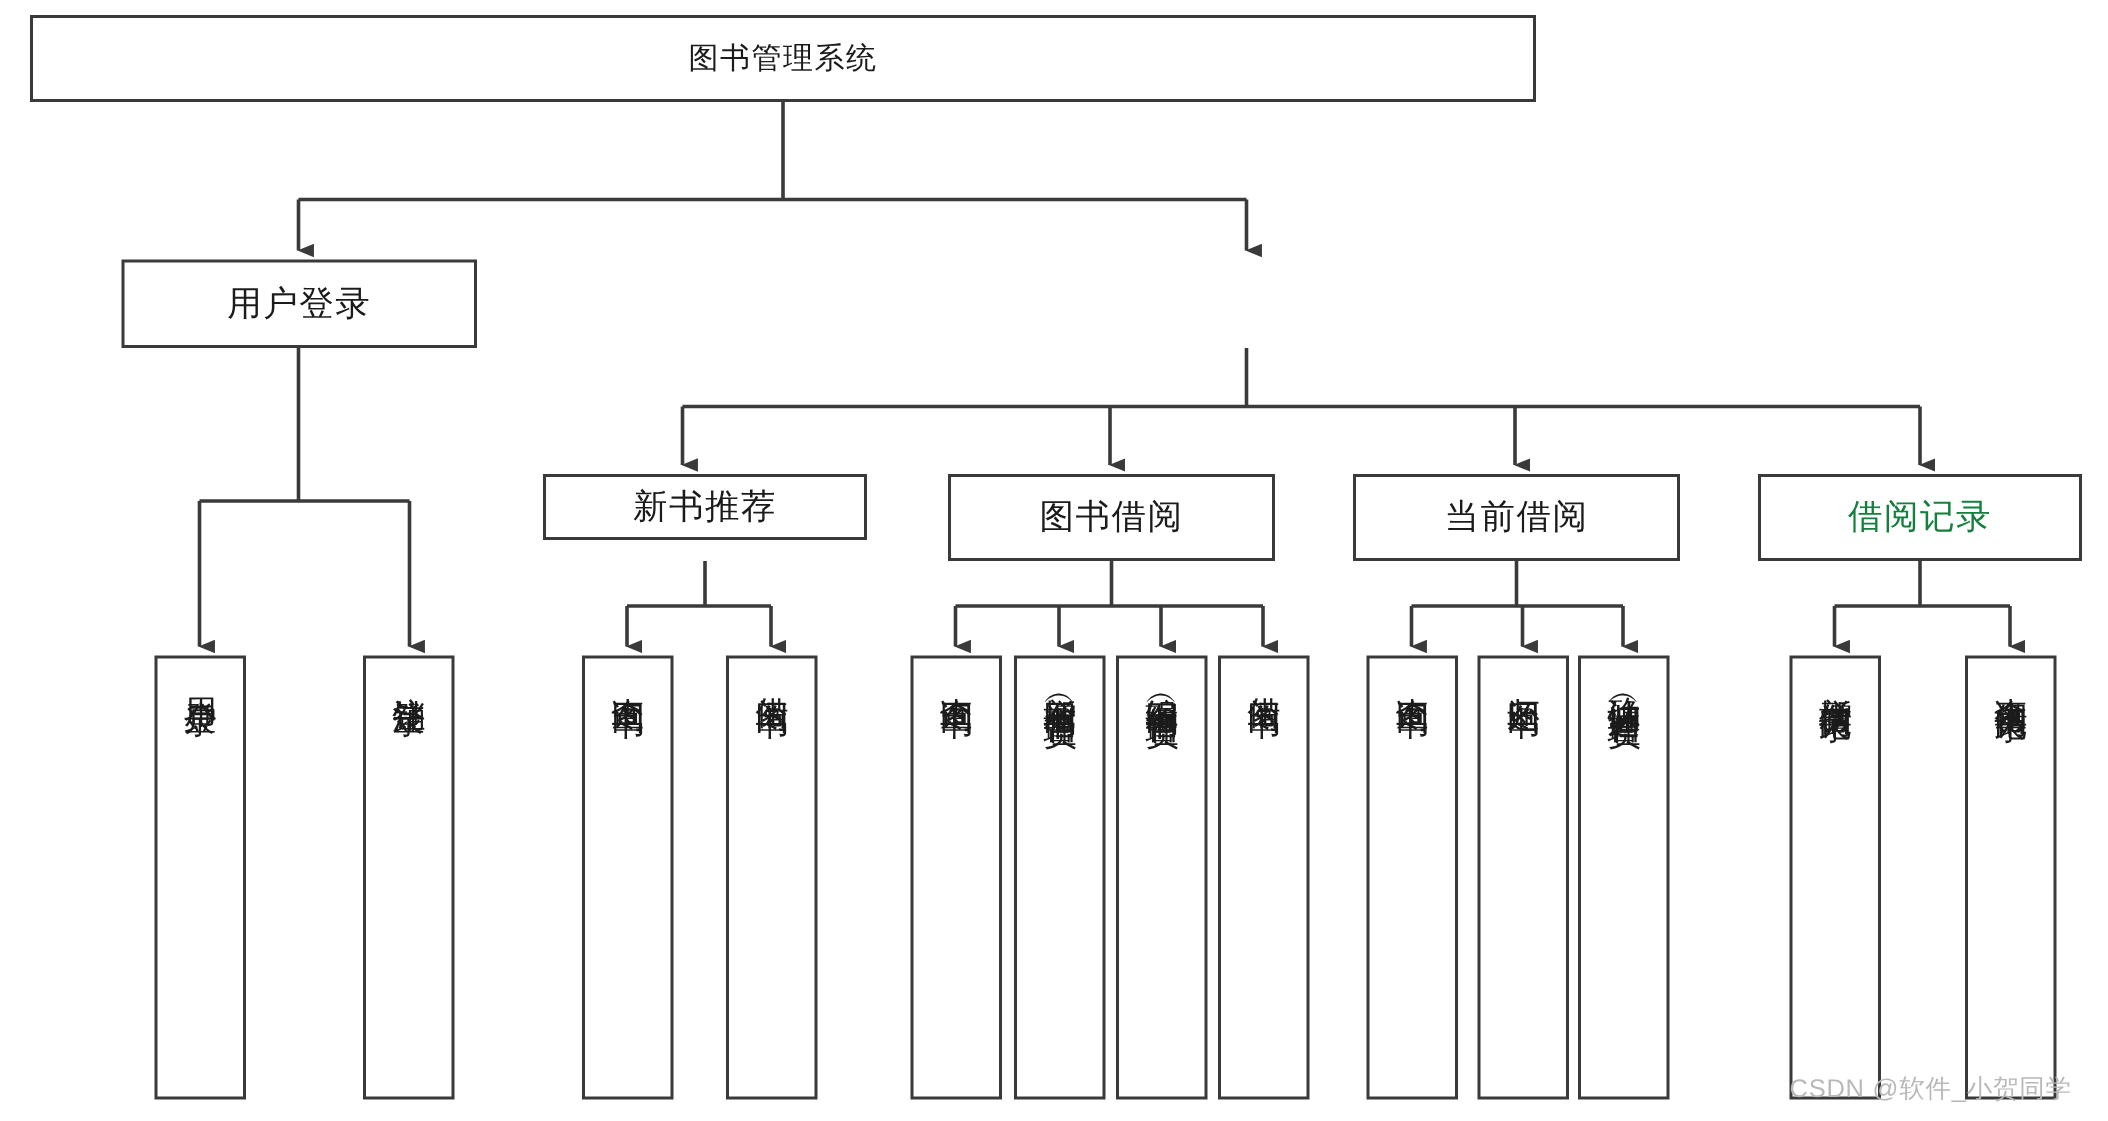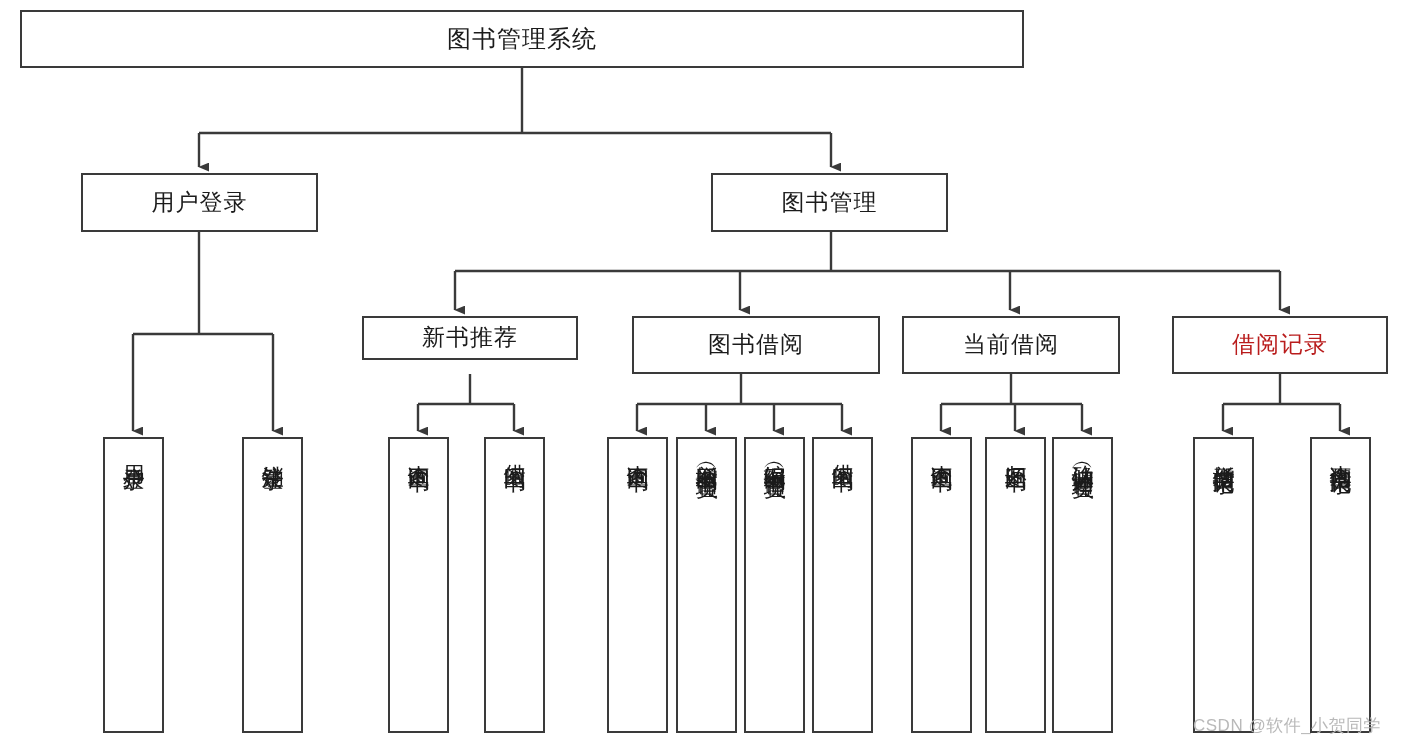--- a/index.html
+++ b/index.html
@@ -36,21 +36,21 @@
     display:block;
     text-align:center;
     line-height:1.12;
     white-space:pre;
   }
   
   .node.horiz .node-label{
     font-size:23px;
     letter-spacing:1px;
   }
-  #node-root .node-label{font-size:24px;}
+  #node-root .node-label{font-size:20px;}
   
   .node.vert{
     align-items:flex-start;
     justify-content:center;
     padding-top:8px;
   }
   .node.vert .node-label{
     writing-mode:vertical-rl;
     text-orientation:upright;
     font-size:22px;
@@ -123,34 +123,31 @@
     </g>
   </svg>
 
   <div class="node horiz" id="node-root" style="left: 20px; top: 10px; width: 1004px; height: 58px; border-color: rgb(58, 58, 58); background: rgb(255, 255, 255); color: rgb(27, 27, 27);">
     <span class="node-label">图书管理系统</span>
   </div>
 
   <div class="node horiz" style="left: 81px; top: 173px; width: 237px; height: 59px; border-color: rgb(58, 58, 58); background: rgb(255, 255, 255); color: rgb(27, 27, 27);">
     <span class="node-label">用户登录</span>
   </div>
-  <div class="node horiz" style="left: 711px; top: 173px; width: 237px; height: 59px; border-color: rgb(58, 58, 58); background: rgb(255, 255, 255); color: rgb(27, 27, 27);">
-    <span class="node-label">图书管理</span>
-  </div>
 
   <div class="node horiz" style="left: 362px; top: 316px; width: 216px; height: 44px; border-color: rgb(58, 58, 58); background: rgb(255, 255, 255); color: rgb(27, 27, 27);">
     <span class="node-label">新书推荐</span>
   </div>
-  <div class="node horiz" style="left: 632px; top: 316px; width: 248px; height: 58px; border-color: rgb(58, 58, 58); background: rgb(255, 255, 255); color: rgb(27, 27, 27);">
+  <div class="node horiz" style="left: 632px; top: 316px; width: 218px; height: 58px; border-color: rgb(58, 58, 58); background: rgb(255, 255, 255); color: rgb(27, 27, 27);">
     <span class="node-label">图书借阅</span>
   </div>
   <div class="node horiz" style="left: 902px; top: 316px; width: 218px; height: 58px; border-color: rgb(58, 58, 58); background: rgb(255, 255, 255); color: rgb(27, 27, 27); justify-content: center;">
     <span class="node-label">当前借阅</span>
   </div>
-  <div class="node horiz" style="left: 1172px; top: 316px; width: 216px; height: 58px; border-color: rgb(58, 58, 58); background: rgb(255, 255, 255); color: #b91c1c;">
+  <div class="node horiz" style="left: 1172px; top: 316px; width: 216px; height: 58px; border-color: rgb(58, 58, 58); background: rgb(255, 255, 255); color: #15803d;">
     <span class="node-label">借阅记录</span>
   </div>
 
   <div class="node vert" style="left: 103px; top: 437px; width: 61px; height: 296px; border-color: rgb(58, 58, 58); background: rgb(255, 255, 255); color: rgb(27, 27, 27);">
     <span class="node-label">用户登录</span>
   </div>
   <div class="node vert" style="left: 242px; top: 437px; width: 61px; height: 296px; border-color: rgb(58, 58, 58); background: rgb(255, 255, 255); color: rgb(27, 27, 27);">
     <span class="node-label">注销登录</span>
   </div>
   <div class="node vert" style="left: 388px; top: 437px; width: 61px; height: 296px; border-color: rgb(58, 58, 58); background: rgb(255, 255, 255); color: rgb(27, 27, 27);">

